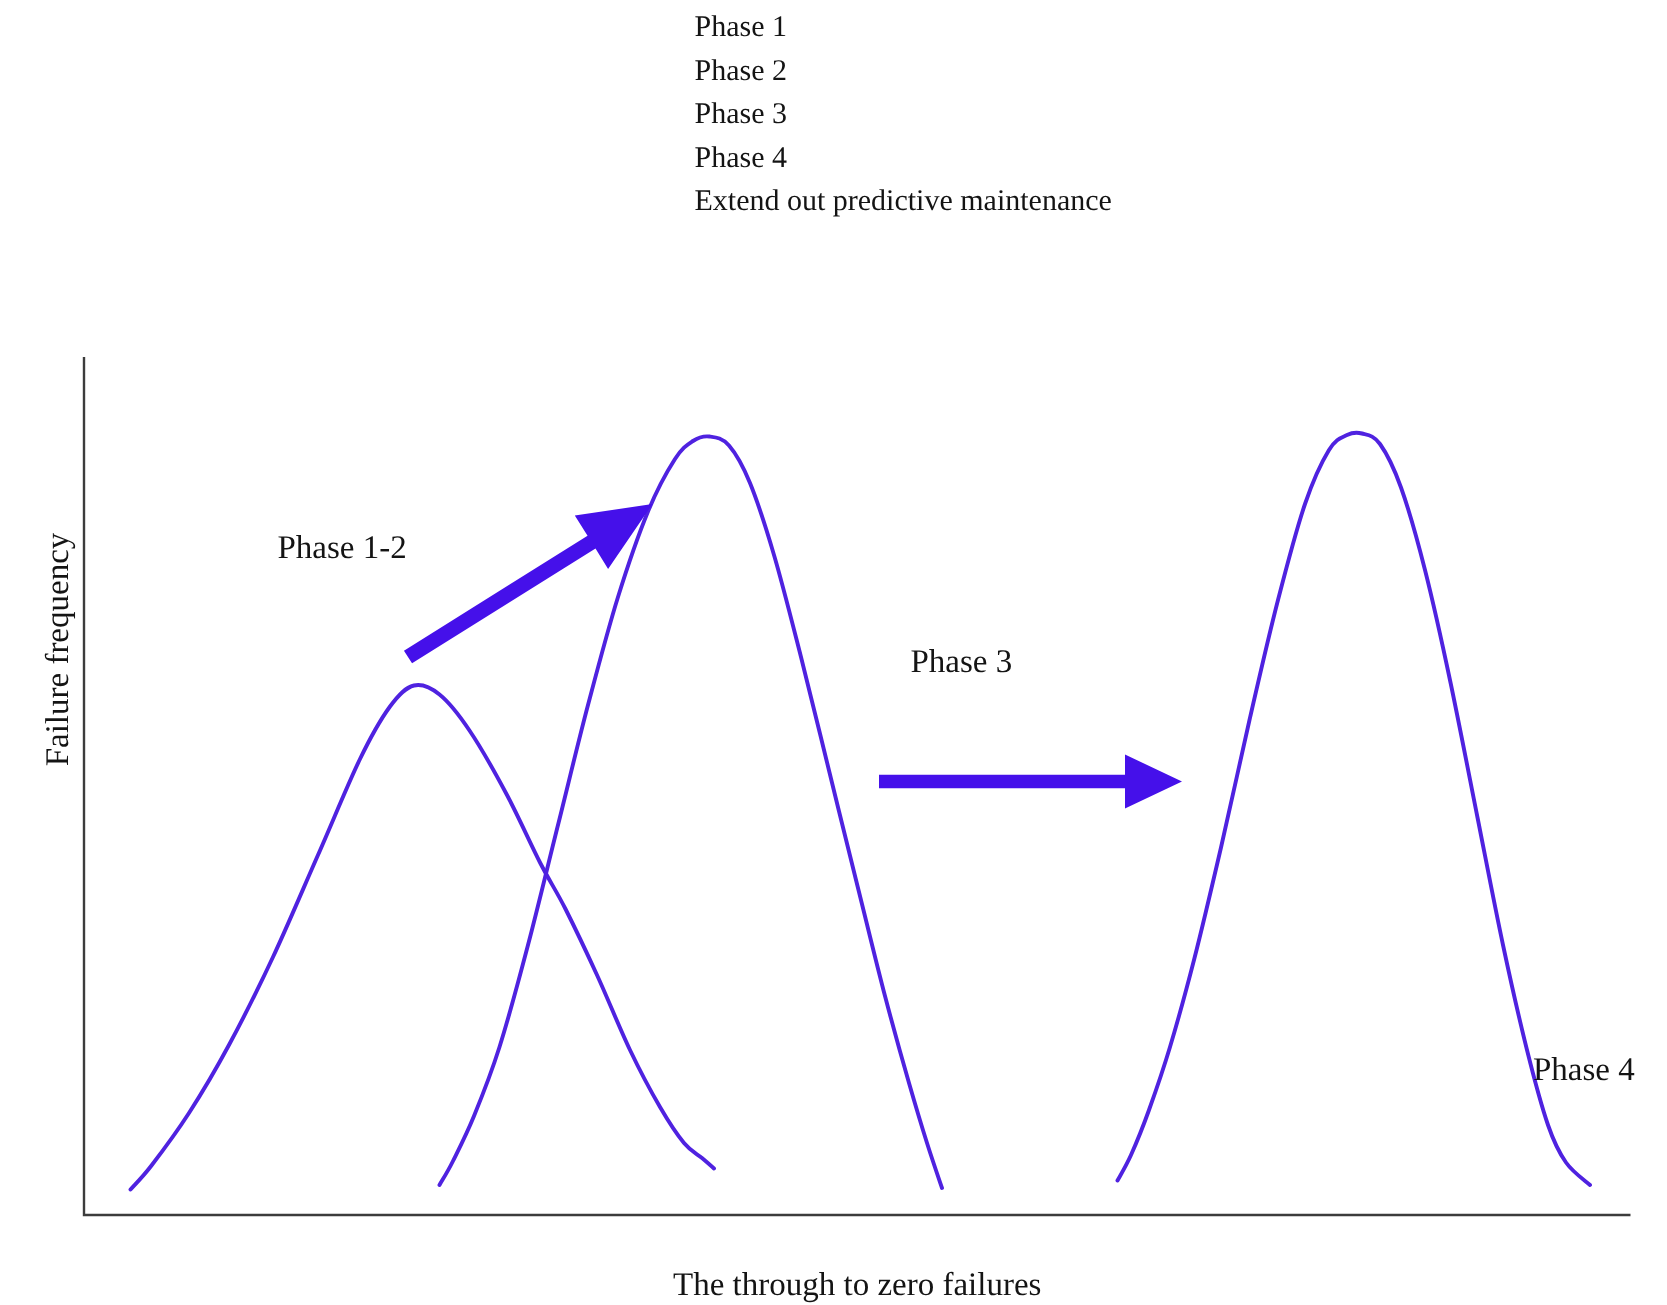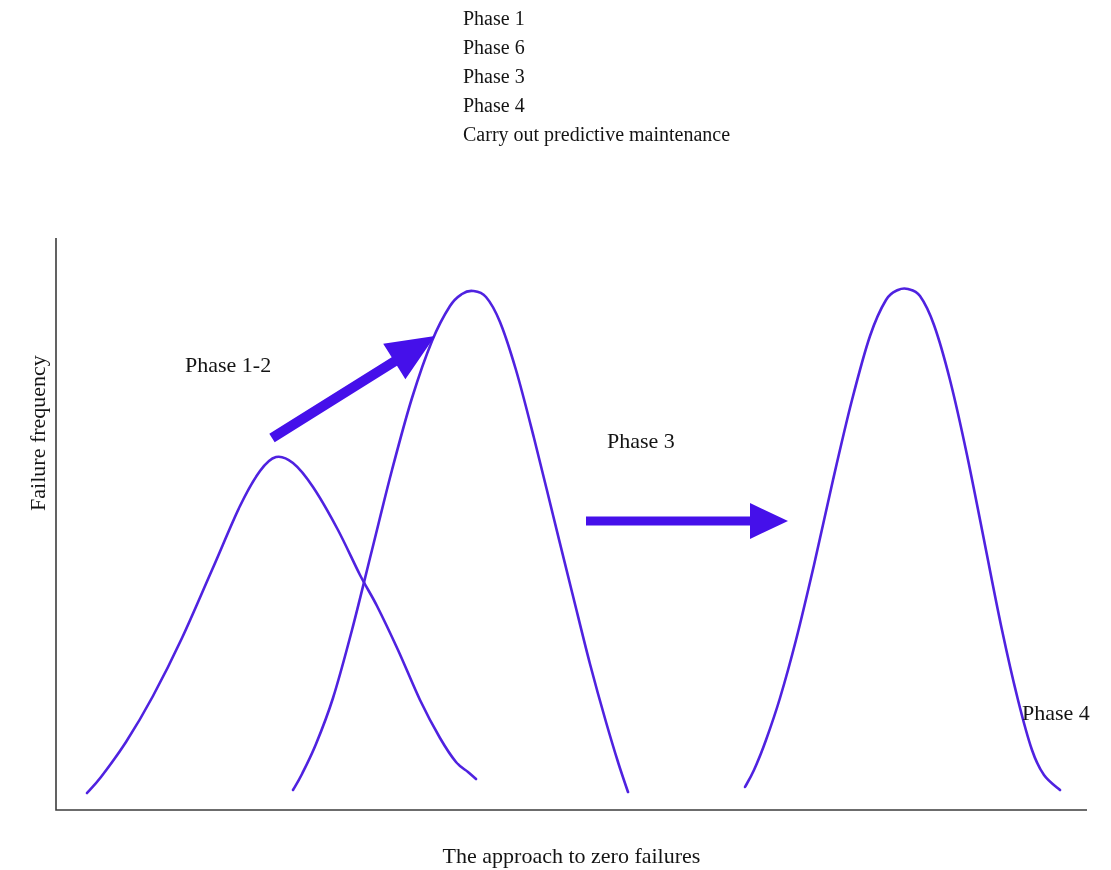--- a/index.html
+++ b/index.html
@@ -31,37 +31,37 @@
   .xlabel{
     position:absolute;left:56px;top:843px;width:1031px;
     text-align:center;font-size:22px;
   }
 </style>
 </head>
 <body style="--curve: #4f22e0; --arrow: #4510ea; --axis: #3c3c3c; --text: #141414;">
 
 <div class="legend">
   <div>Phase 1</div>
-  <div>Phase 6</div>
+  <div>Phase 2</div>
   <div>Phase 3</div>
   <div>Phase 4</div>
-  <div>Carry out predictive maintenance</div>
+  <div>Extend out predictive maintenance</div>
 </div>
 
 <svg class="fig-svg" width="1111" height="870" viewBox="0 0 1111 870">
   <path class="axis-path" d="M 1087 810 L 56 810 L 56 238"></path>
   <g class="curves">
       <path class="curve" d="M 87 793 C 89.3 790.3, 94.5 785.5, 101 777 C 107.5 768.5, 117.3 755.5, 126 742 C 134.7 728.5, 143.7 713.3, 153 696 C 162.3 678.7, 172.2 659.0, 182 638 C 191.8 617.0, 202.3 592.0, 212 570 C 221.7 548.0, 232.0 522.5, 240 506 C 248.0 489.5, 254.0 479.2, 260 471 C 266.0 462.8, 270.5 458.3, 276 457 C 281.5 455.7, 286.8 458.0, 293 463 C 299.2 468.0, 305.5 475.8, 313 487 C 320.5 498.2, 330.2 515.3, 338 530 C 345.8 544.7, 353.5 562.3, 360 575 C 366.5 587.7, 370.7 593.5, 377 606 C 383.3 618.5, 390.8 634.3, 398 650 C 405.2 665.7, 413.0 685.3, 420 700 C 427.0 714.7, 434.0 727.7, 440 738 C 446.0 748.3, 451.3 756.3, 456 762 C 460.7 767.7, 464.7 769.2, 468 772 C 471.3 774.8, 474.7 777.8, 476 779"></path>
       <path class="curve" d="M 293 790 C 294.5 787.3, 298.2 781.7, 302 774 C 305.8 766.3, 310.8 756.7, 316 744 C 321.2 731.3, 327.0 717.0, 333 698 C 339.0 679.0, 345.5 654.7, 352 630 C 358.5 605.3, 365.3 576.7, 372 550 C 378.7 523.3, 385.3 495.3, 392 470 C 398.7 444.7, 405.3 419.5, 412 398 C 418.7 376.5, 425.7 356.3, 432 341 C 438.3 325.7, 445.0 313.8, 450 306 C 455.0 298.2, 458.2 296.5, 462 294 C 465.8 291.5, 469.0 290.5, 473 291 C 477.0 291.5, 481.5 291.8, 486 297 C 490.5 302.2, 495.0 309.8, 500 322 C 505.0 334.2, 510.3 350.7, 516 370 C 521.7 389.3, 527.8 413.8, 534 438 C 540.2 462.2, 546.7 489.3, 553 515 C 559.3 540.7, 565.8 567.2, 572 592 C 578.2 616.8, 584.3 642.3, 590 664 C 595.7 685.7, 601.3 705.7, 606 722 C 610.7 738.3, 614.3 750.3, 618 762 C 621.7 773.7, 626.3 787.0, 628 792"></path>
       <path class="curve" d="M 745 787 C 746.5 784.2, 750.5 777.8, 754 770 C 757.5 762.2, 761.7 752.0, 766 740 C 770.3 728.0, 775.0 714.7, 780 698 C 785.0 681.3, 790.3 662.2, 796 640 C 801.7 617.8, 807.8 591.7, 814 565 C 820.2 538.3, 826.7 507.5, 833 480 C 839.3 452.5, 845.8 424.0, 852 400 C 858.2 376.0, 864.3 352.7, 870 336 C 875.7 319.3, 881.3 307.7, 886 300 C 890.7 292.3, 894.3 291.8, 898 290 C 901.7 288.2, 904.3 288.0, 908 289 C 911.7 290.0, 915.7 290.0, 920 296 C 924.3 302.0, 929.0 311.0, 934 325 C 939.0 339.0, 944.5 358.3, 950 380 C 955.5 401.7, 961.2 427.5, 967 455 C 972.8 482.5, 979.2 515.8, 985 545 C 990.8 574.2, 996.5 604.2, 1002 630 C 1007.5 655.8, 1013.0 680.0, 1018 700 C 1023.0 720.0, 1027.7 737.5, 1032 750 C 1036.3 762.5, 1039.3 768.3, 1044 775 C 1048.7 781.7, 1057.3 787.5, 1060 790"></path>
     </g>
   <g class="arrows">
       <polygon class="arrow" points="274.7,442.2 397.0,365.7 405.4,379.3 435.0,336.0 383.2,343.7 391.7,357.2 269.3,433.8"></polygon>
       <polygon class="arrow" points="586.0,525.5 750.0,525.5 750.0,539.0 788.0,521.0 750.0,503.0 750.0,516.5 586.0,516.5"></polygon>
     </g>
 </svg>
 
 <div class="ylabel">Failure frequency</div>
-<div class="xlabel">The approach to zero failures</div>
+<div class="xlabel">The through to zero failures</div>
 
 <div class="anno" style="left:185px;top:353px;text-align:center;">Phase 1-2</div>
 <div class="anno" style="left:607px;top:429px;">Phase 3</div>
 <div class="anno" style="left:1022px;top:701px;">Phase 4</div>
 
 </body></html>

